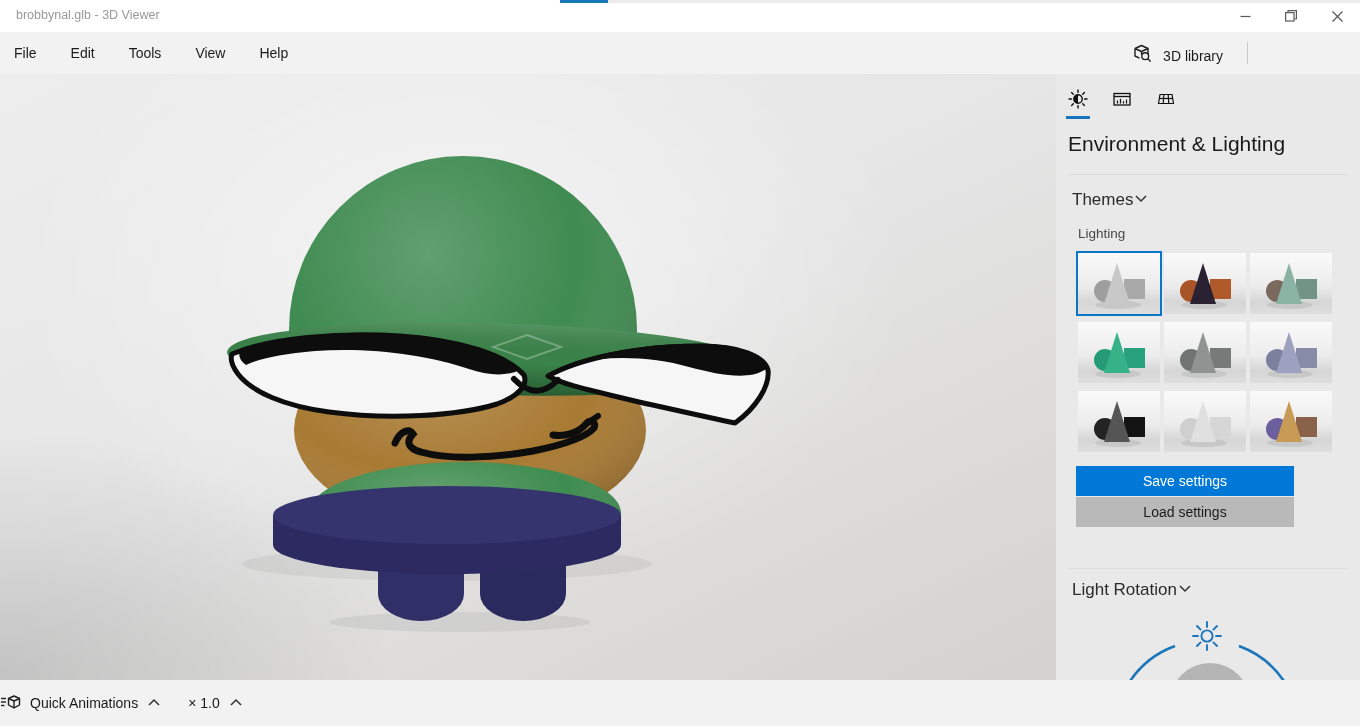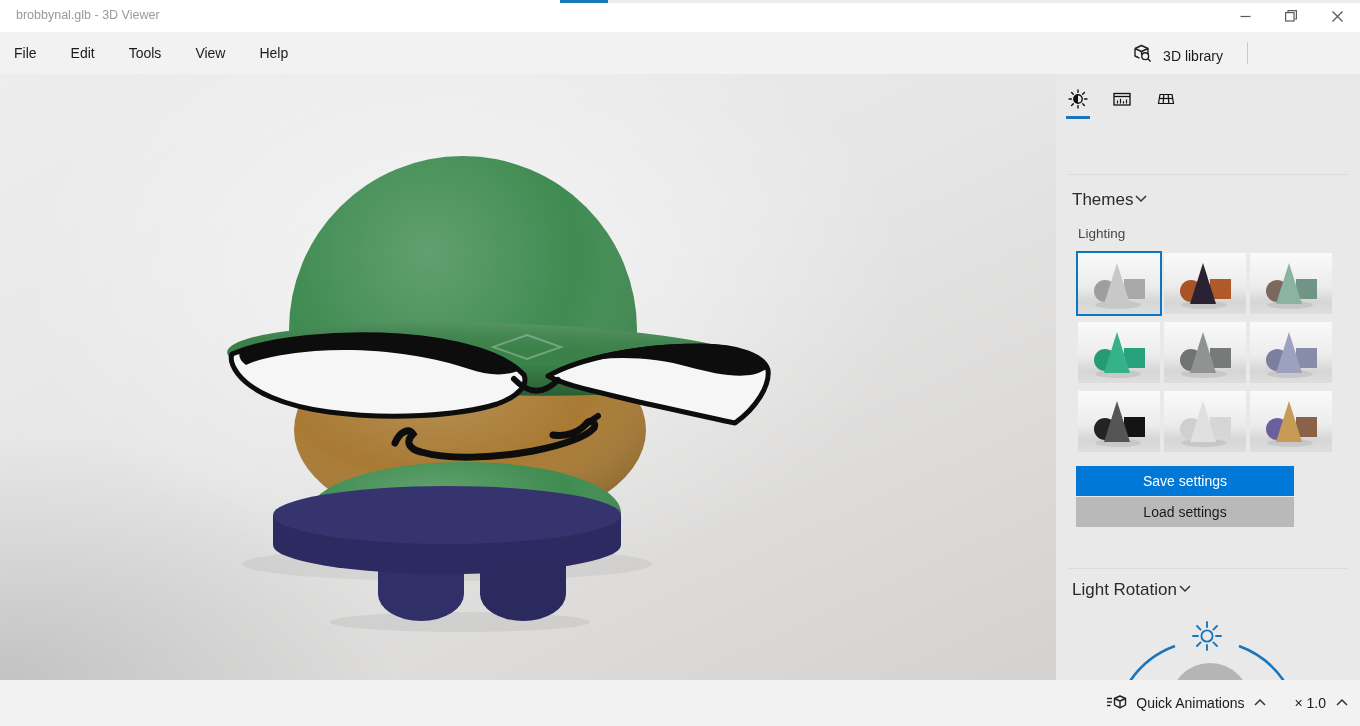--- a/index.html
+++ b/index.html
@@ -55,21 +55,21 @@
   .tile.selected { outline:2px solid #0b76c6; outline-offset:0; }
   .tile svg { display:block; }
   .btn { position:absolute; left:20px; width:218px; height:30px; border:none; font-size:14px;
     font-family:"Liberation Sans", sans-serif; display:flex; align-items:center; justify-content:center; }
   .btn-save { background:#0078d7; color:#ffffff; }
   .btn-load { background:#b9b9b9; color:#1a1a1a; }
   .dial-svg { position:absolute; left:0; top:0; }
 
   
   .bottombar { position:absolute; left:0; top:680px; width:1360px; height:46px; background:#f2f2f2;
-    display:flex; align-items:center; justify-content:flex-end; font-size:14px; color:#1a1a1a; padding-right:10px; }
+    display:flex; align-items:center; font-size:14px; color:#1a1a1a; padding-right:21px; }
   .bb-group { display:flex; align-items:center; background:transparent; border:none; font-size:14px; color:#1a1a1a;
     font-family:"Liberation Sans", sans-serif; }
   .bb-anim { margin-right:26px; }
   .bb-gap { width:8px; }
 </style>
 </head>
 <body>
 
 <div class="app">
 
@@ -218,20 +218,21 @@
             <path d="M4,5.5 H16 L17.5,14.5 H2.5 Z"></path>
             <line x1="3.3" y1="9.5" x2="16.8" y2="9.5"></line>
             <line x1="7.8" y1="5.5" x2="7.2" y2="14.5"></line>
             <line x1="12.2" y1="5.5" x2="12.8" y2="14.5"></line>
           </svg>
         </span>
       </div>
     </div>
     <div class="tab-underline"></div>
 
+    <div class="panel-title">Environment &amp; Lighting</div>
     <div class="divider" style="top:100px;"></div>
 
     <div class="sec-header" style="top:116px;">
       <span>Themes</span>
       <span>
         <svg width="16" height="14" viewBox="0 0 16 14" fill="none" stroke="#333" stroke-width="1.5">
             <path d="M3,5 L8,10 L13,5"></path>
           </svg>
       </span>
     </div>

